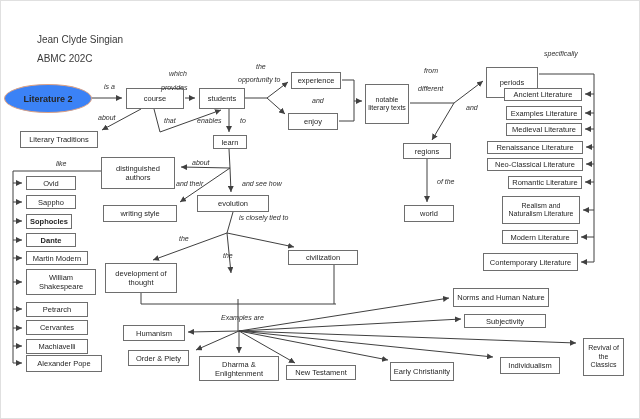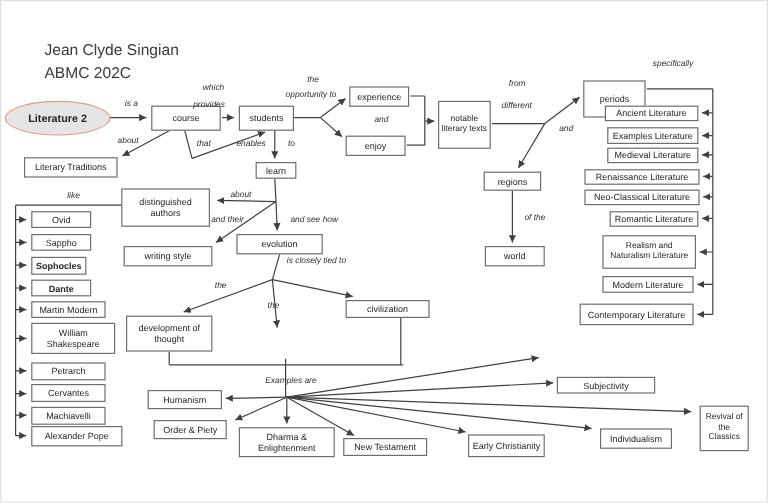--- a/index.html
+++ b/index.html
@@ -1,23 +1,23 @@
 <!DOCTYPE html>
 <html><head>
 <meta charset="utf-8">
 <style>
   html,body{margin:0;padding:0;background:#fff;}
   .canvas{position:relative;width:640px;height:419px;background:#ffffff;
     font-family:"Liberation Sans",sans-serif;color:#262626;border:1px solid #e0e0e0;
     box-sizing:border-box;overflow:hidden;}
   svg.wires{position:absolute;left:0;top:0;}
-  .hdr{position:absolute;font-size:13px;color:#3a3a3a;white-space:nowrap;}
+  .hdr{position:absolute;font-size:10px;color:#3a3a3a;white-space:nowrap;}
   .topic{position:absolute;left:3px;top:83px;width:86px;height:27px;
     border:1.5px solid #dca184;border-radius:50%;display:flex;align-items:center;
-    justify-content:center;font-weight:bold;font-size:9px;background:#e5e5e5;}
+    justify-content:center;font-weight:bold;font-size:9px;background:#3b82f6;}
   .node{position:absolute;border:1px solid #6e6e6e;background:#fff;display:flex;
     align-items:center;justify-content:center;text-align:center;font-size:7.5px;
     line-height:1.2;padding:1px 2px;box-sizing:border-box;}
   .node.bold{font-weight:bold;}
   .lbl{position:absolute;font-size:7px;font-style:italic;white-space:nowrap;color:#2e2e2e;}
 </style>
 </head>
 <body>
 
 <div class="canvas">
@@ -120,20 +120,21 @@
   <div class="node" style="left:196px;top:194px;width:72px;height:17px">evolution</div>
   <div class="node" style="left:104px;top:262px;width:72px;height:30px">development of thought</div>
   <div class="node" style="left:287px;top:249px;width:70px;height:15px">civilization</div>
   <div class="node" style="left:122px;top:324px;width:62px;height:16px">Humanism</div>
   <div class="node" style="left:127px;top:349px;width:61px;height:16px">Order &amp; Piety</div>
   <div class="node" style="left:198px;top:355px;width:80px;height:25px">Dharma &amp; Enlightenment</div>
   <div class="node" style="left:285px;top:364px;width:70px;height:15px">New Testament</div>
   <div class="node" style="left:389px;top:361px;width:64px;height:19px">Early Christianity</div>
   <div class="node" style="left:499px;top:356px;width:60px;height:17px">Individualism</div>
   <div class="node" style="left:582px;top:337px;width:41px;height:38px;font-size:7px">Revival of the Classics</div>
+  <div class="node" style="left:452px;top:287px;width:96px;height:19px">Norms and Human Nature</div>
   <div class="node" style="left:463px;top:313px;width:82px;height:14px">Subjectivity</div>
 
   <div class="node" style="left:25px;top:175px;width:50px;height:14px">Ovid</div>
   <div class="node" style="left:25px;top:194px;width:50px;height:14px">Sappho</div>
   <div class="node bold" style="left:25px;top:213px;width:46px;height:15px">Sophocles</div>
   <div class="node bold" style="left:25px;top:232px;width:50px;height:14px">Dante</div>
   <div class="node" style="left:25px;top:250px;width:62px;height:14px">Martin Modern</div>
   <div class="node" style="left:25px;top:268px;width:70px;height:26px">William Shakespeare</div>
   <div class="node" style="left:25px;top:301px;width:62px;height:15px">Petrarch</div>
   <div class="node" style="left:25px;top:319px;width:62px;height:15px">Cervantes</div>

